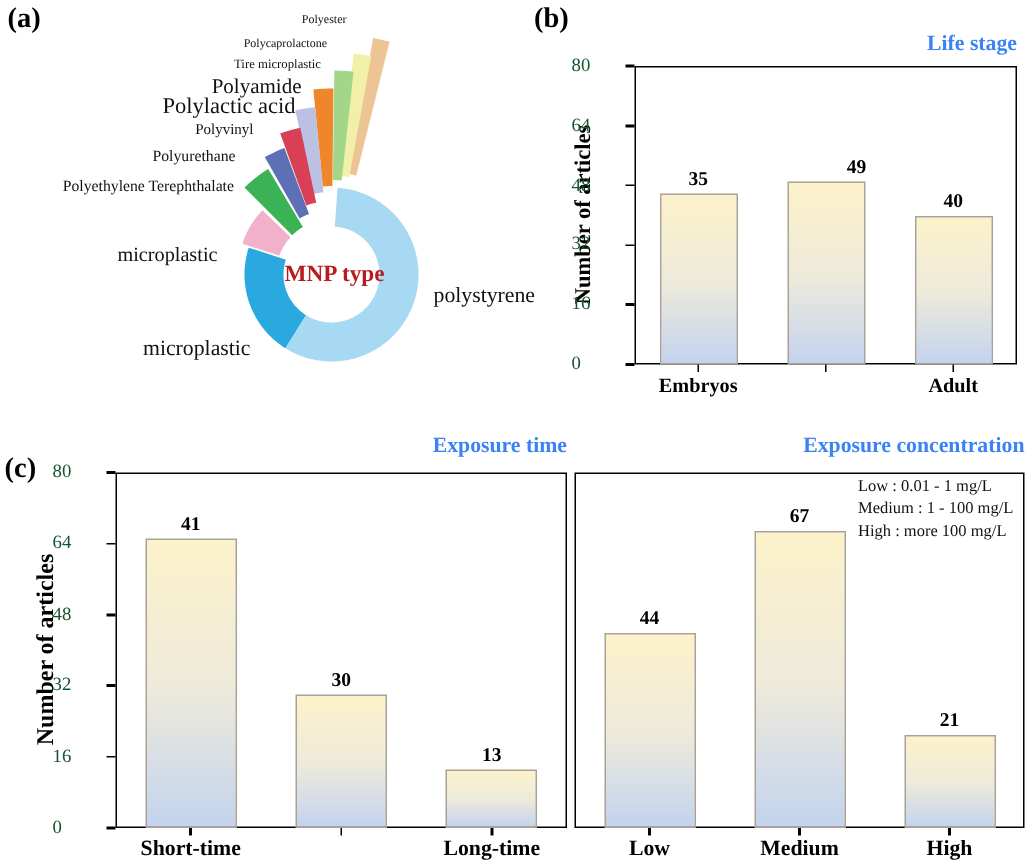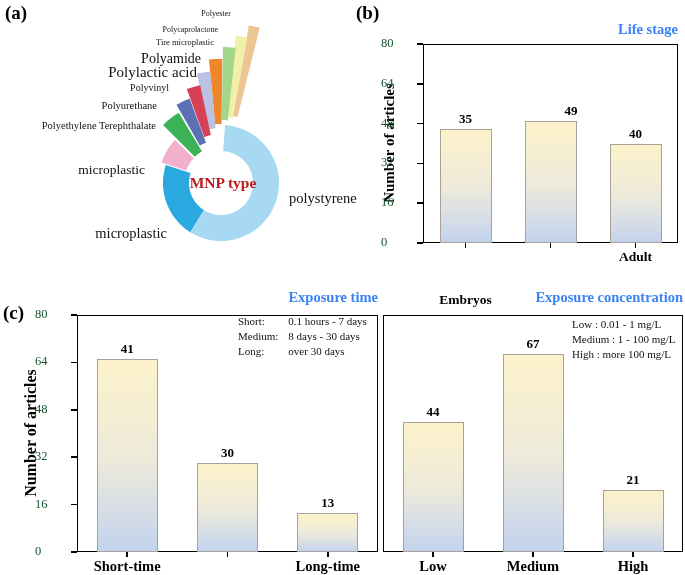--- a/index.html
+++ b/index.html
@@ -46,28 +46,20 @@
       <path d="M225.0,125.1L227.1,125.3L229.1,125.6L231.1,125.9L233.1,126.3L235.0,126.7L237.0,127.2L238.9,127.8L240.8,128.5L242.7,129.2L244.6,130.0L246.4,130.9L248.2,131.8L250.0,132.8L251.7,133.8L253.4,134.9L255.1,136.1L256.7,137.3L258.3,138.6L259.8,139.9L261.3,141.3L262.7,142.7L264.1,144.2L265.4,145.7L266.7,147.3L267.9,148.9L269.1,150.6L270.2,152.3L271.2,154.0L272.2,155.8L273.1,157.6L274.0,159.4L274.8,161.3L275.5,163.2L276.2,165.1L276.8,167.0L277.3,169.0L277.7,170.9L278.1,172.9L278.4,174.9L278.7,176.9L278.9,179.0L279.0,181.0L279.0,183.0L279.0,185.0L278.9,187.0L278.7,189.1L278.4,191.1L278.1,193.1L277.7,195.1L277.3,197.0L276.8,199.0L276.2,200.9L275.5,202.8L274.8,204.7L274.0,206.6L273.1,208.4L272.2,210.2L271.2,212.0L270.2,213.7L269.1,215.4L267.9,217.1L266.7,218.7L265.4,220.3L264.1,221.8L262.7,223.3L261.3,224.7L259.8,226.1L258.3,227.4L256.7,228.7L255.1,229.9L253.4,231.1L251.7,232.2L250.0,233.2L248.2,234.2L246.4,235.1L244.6,236.0L242.7,236.8L240.8,237.5L238.9,238.2L237.0,238.8L235.0,239.3L233.1,239.7L231.1,240.1L229.1,240.4L227.1,240.7L225.0,240.9L223.0,241.0L221.0,241.0L219.0,241.0L217.0,240.9L214.9,240.7L212.9,240.4L210.9,240.1L208.9,239.7L207.0,239.3L205.0,238.8L203.1,238.2L201.2,237.5L199.3,236.8L197.4,236.0L195.6,235.1L193.8,234.2L192.0,233.2L190.3,232.2L204.0,210.1L205.0,210.7L206.0,211.3L207.0,211.8L208.0,212.2L209.0,212.7L210.1,213.1L211.1,213.4L212.2,213.8L213.3,214.0L214.3,214.3L215.4,214.5L216.5,214.7L217.7,214.8L218.8,214.9L219.9,215.0L221.0,215.0L222.1,215.0L223.2,214.9L224.3,214.8L225.5,214.7L226.6,214.5L227.7,214.3L228.7,214.0L229.8,213.8L230.9,213.4L231.9,213.1L233.0,212.7L234.0,212.2L235.0,211.8L236.0,211.3L237.0,210.7L238.0,210.1L238.9,209.5L239.8,208.9L240.7,208.2L241.6,207.5L242.4,206.8L243.2,206.0L244.0,205.2L244.8,204.4L245.5,203.6L246.2,202.7L246.9,201.8L247.5,200.9L248.1,200.0L248.7,199.0L249.3,198.0L249.8,197.0L250.2,196.0L250.7,195.0L251.1,193.9L251.4,192.9L251.8,191.8L252.0,190.7L252.3,189.7L252.5,188.6L252.7,187.5L252.8,186.3L252.9,185.2L253.0,184.1L253.0,183.0L253.0,181.9L252.9,180.8L252.8,179.7L252.7,178.5L252.5,177.4L252.3,176.3L252.0,175.3L251.8,174.2L251.4,173.1L251.1,172.1L250.7,171.0L250.2,170.0L249.8,169.0L249.3,168.0L248.7,167.0L248.1,166.0L247.5,165.1L246.9,164.2L246.2,163.3L245.5,162.4L244.8,161.6L244.0,160.8L243.2,160.0L242.4,159.2L241.6,158.5L240.7,157.8L239.8,157.1L238.9,156.5L238.0,155.9L237.0,155.3L236.0,154.7L235.0,154.2L234.0,153.8L233.0,153.3L231.9,152.9L230.9,152.6L229.8,152.2L228.7,152.0L227.7,151.7L226.6,151.5L225.5,151.3L224.3,151.2L223.2,151.1Z" fill="#A7DAF2"></path>
     </svg>
   <div id="donut-labels"></div>
   <div class="center-label" style="left:223px;top:183px">MNP type</div>
 
   <div class="title" style="left:423px;top:21px;width:255px">Life stage</div>
   <div class="yaxis-label" style="left:290px;top:134px;font-size:15px">Number of articles</div>
 
   <div class="title" style="left:77px;top:289px;width:301px">Exposure time</div>
   <div class="yaxis-label" style="left:-69px;top:424px;font-size:16px">Number of articles</div>
-  <div class="anno grid2" style="left:238px;top:314px">
-    <span>Short:</span>
-    <span>0.1 hours - 7 days</span>
-    <span>Medium:</span>
-    <span>8 days - 30 days</span>
-    <span>Long:</span>
-    <span>over 30 days</span>
-  </div>
 
   <div class="title" style="left:383px;top:289px;width:300px">Exposure concentration</div>
   <div class="anno" style="left:572px;top:317px">
     <div>Low : 0.01 - 1 mg/L</div>
     <div>Medium : 1 - 100 mg/L</div>
     <div>High : more 100 mg/L</div>
   </div>
 
 <div class="donut-lab" style="font-size: 8px; position: absolute; left: 231px; top: 13px; transform: translate(-100%, -50%);">Polyester</div>
     <div class="donut-lab" style="font-size: 8px; position: absolute; left: 218px; top: 29px; transform: translate(-100%, -50%);">Polycaprolactone</div>
@@ -89,21 +81,21 @@
     <div class="yticklab" style="position: absolute; left: 381px; top: 155.4px; width: 34px; height: 16px;">32</div>
     <div class="ytick" style="position: absolute; left: 417px; top: 122.8px; width: 6px; height: 1.6px;"></div>
     <div class="yticklab" style="position: absolute; left: 381px; top: 115.6px; width: 34px; height: 16px;">48</div>
     <div class="ytick" style="position: absolute; left: 417px; top: 83px; width: 6px; height: 1.6px;"></div>
     <div class="yticklab" style="position: absolute; left: 381px; top: 75.8px; width: 34px; height: 16px;">64</div>
     <div class="ytick" style="position: absolute; left: 417px; top: 43.2px; width: 6px; height: 1.6px;"></div>
     <div class="yticklab" style="position: absolute; left: 381px; top: 36px; width: 34px; height: 16px;">80</div>
     <div class="bar" style="position: absolute; left: 439.5px; top: 128.575px; width: 52px; height: 114.425px; background: linear-gradient(rgb(252, 242, 202) 0%, rgb(238, 234, 219) 52%, rgb(195, 211, 238) 100%); border-color: rgb(169, 161, 149);"></div>
     <div class="vallab" style="position: absolute; left: 443.5px; top: 110.575px; width: 44px; height: 15px;">35</div>
     <div class="xtick" style="position: absolute; left: 464.7px; top: 243px; width: 1.6px; height: 5px;"></div>
-    <div class="catlab" style="font-size: 13.5px; position: absolute; left: 403.5px; top: 249px; width: 124px; height: 17px; margin-top: 43px;">Embryos</div>
+    <div class="catlab" style="font-size: 13.5px; position: absolute; left: 403.5px; top: 249px; width: 124px; height: 17px;">Embryos</div>
     <div class="bar" style="position: absolute; left: 524.5px; top: 121.112px; width: 52px; height: 121.887px; background: linear-gradient(rgb(252, 242, 202) 0%, rgb(238, 234, 219) 52%, rgb(195, 211, 238) 100%); border-color: rgb(169, 161, 149);"></div>
     <div class="vallab" style="position: absolute; left: 549px; top: 103.112px; width: 44px; height: 15px;">49</div>
     <div class="xtick" style="position: absolute; left: 549.7px; top: 243px; width: 1.6px; height: 5px;"></div>
     <div class="bar" style="position: absolute; left: 609.5px; top: 143.5px; width: 52px; height: 99.5px; background: linear-gradient(rgb(252, 242, 202) 0%, rgb(238, 234, 219) 52%, rgb(195, 211, 238) 100%); border-color: rgb(169, 161, 149);"></div>
     <div class="vallab" style="position: absolute; left: 613.5px; top: 125.5px; width: 44px; height: 15px;">40</div>
     <div class="xtick" style="position: absolute; left: 634.7px; top: 243px; width: 1.6px; height: 5px;"></div>
     <div class="catlab" style="font-size: 13.5px; position: absolute; left: 573.5px; top: 249px; width: 124px; height: 17px;">Adult</div>
     <div class="plot-box" style="position: absolute; left: 77px; top: 315px; width: 301px; height: 237px;"></div>
     <div class="ytick" style="position: absolute; left: 71px; top: 551.2px; width: 6px; height: 1.6px;"></div>
     <div class="yticklab" style="position: absolute; left: 35px; top: 544px; width: 34px; height: 16px;">0</div>

